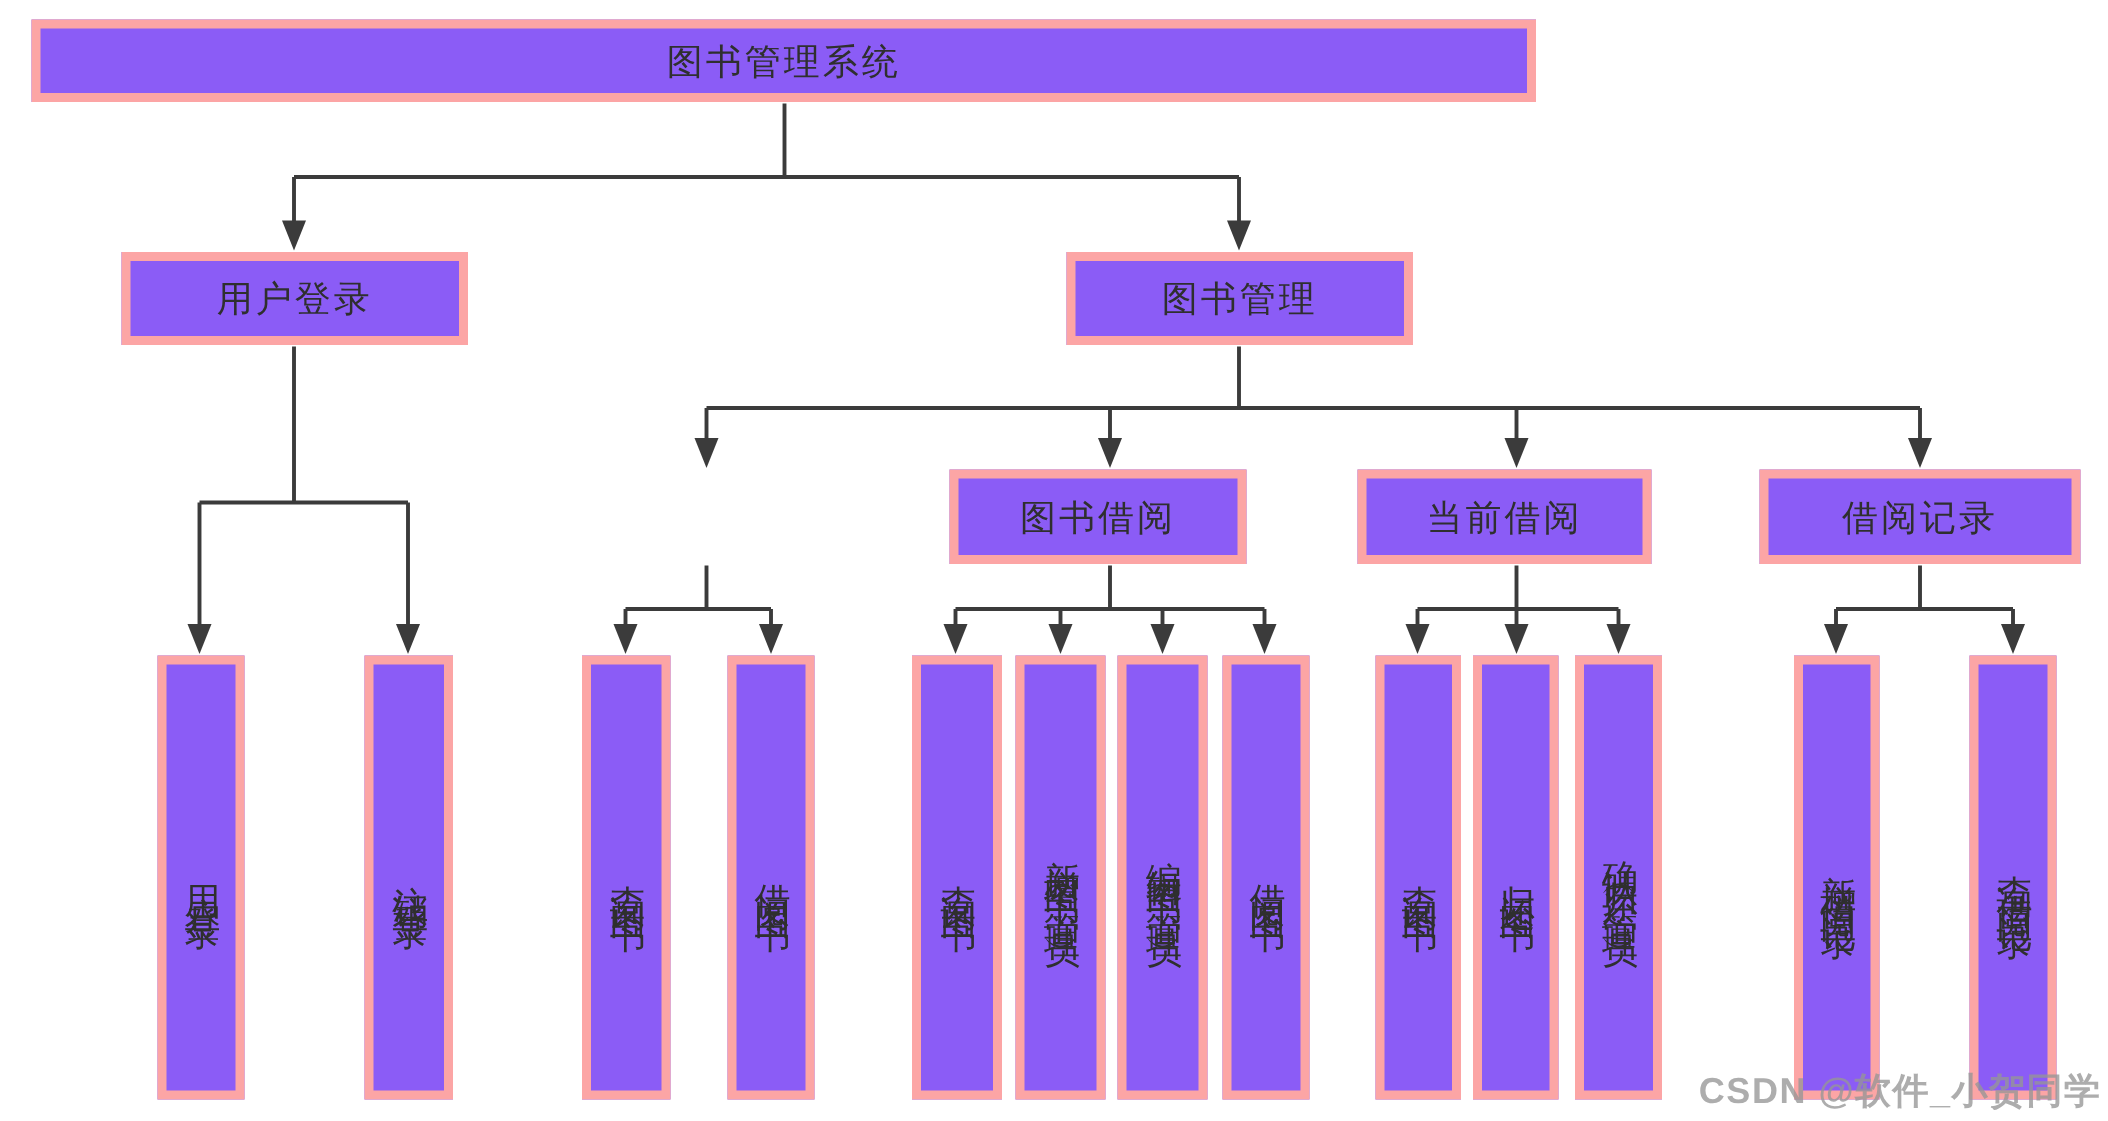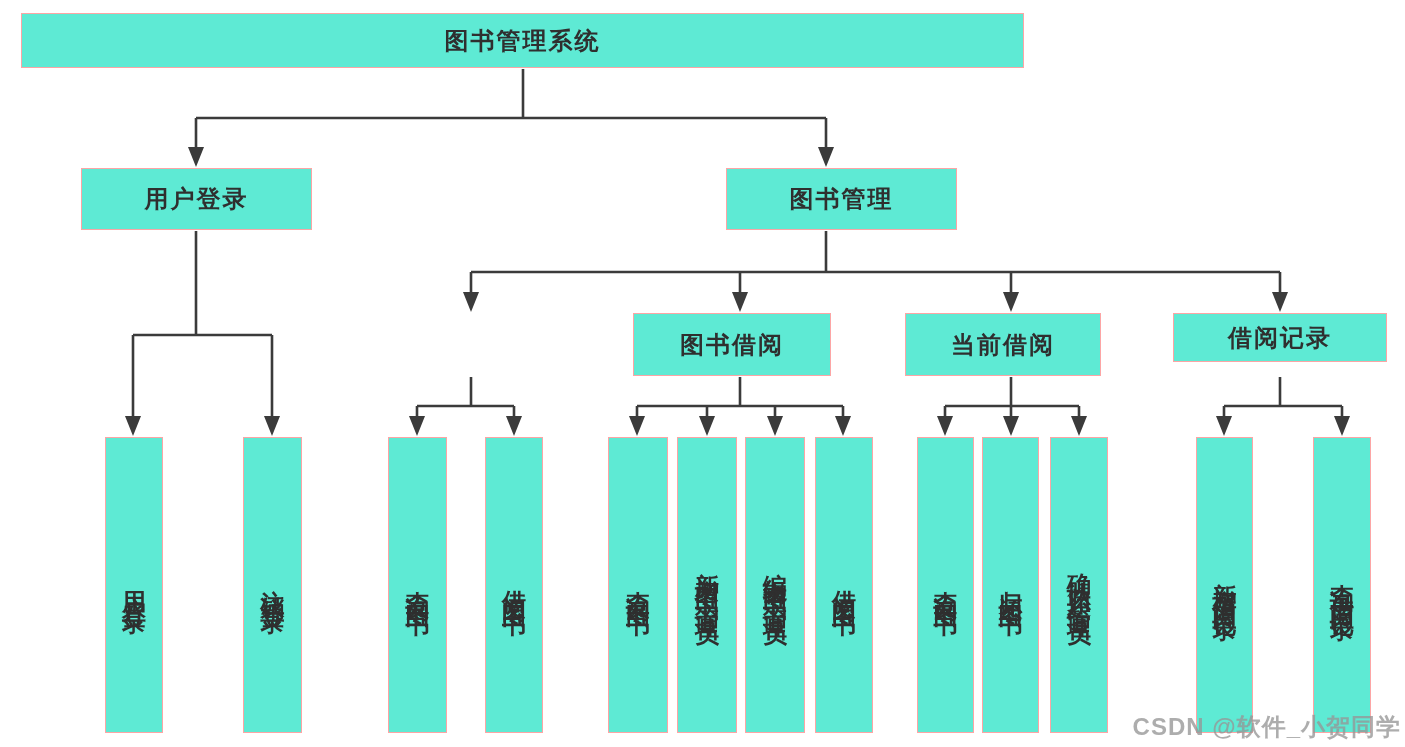--- a/index.html
+++ b/index.html
@@ -2,23 +2,23 @@
 <html><head>
 <meta charset="utf-8">
 <style>
   html,body { margin:0; padding:0; background:#fff; }
   .canvas {
     position:relative; width:1405px; height:747px; background:#ffffff;
     font-family:"Liberation Sans","DejaVu Sans",sans-serif; overflow:hidden;
   }
   .connector-layer { position:absolute; left:0; top:0; z-index:1; }
   .node, .vnode {
-    position:absolute; box-sizing:border-box; background:#5eead4;
-    border:1px solid #fca5a5; color:#2f2f2f; z-index:2;
-    display:flex; align-items:center; justify-content:center;font-weight:bold;
+    position:absolute; box-sizing:border-box; background:#8b5cf6;
+    border:6px solid #fca5a5; color:#2f2f2f; z-index:2;
+    display:flex; align-items:center; justify-content:center;
   }
   .node span { font-size:24px; letter-spacing:2px; white-space:nowrap; }
   .vnode span {
     writing-mode:vertical-rl; text-orientation:mixed;
     font-size:24px; letter-spacing:7px; line-height:1; white-space:nowrap;
   }
   .watermark {
     position:absolute; right:4px; top:711px; z-index:3;
     font-size:24px; color:rgba(150,150,150,0.78); letter-spacing:1px;
     white-space:nowrap;
@@ -85,31 +85,31 @@
       <polygon points="1334,416 1350,416 1342,436" fill="#3b3b3b"></polygon>
     </svg>
 
   <div class="node" style="left:21px;top:13px;width:1003px;height:55px">
     <span>图书管理系统</span>
   </div>
 
   <div class="node" style="left:81px;top:168px;width:231px;height:62px">
     <span>用户登录</span>
   </div>
-  <div class="node" style="left:726px;top:168px;width:231px;height:62px">
+  <div class="node" style="left:711px;top:168px;width:231px;height:62px">
     <span>图书管理</span>
   </div>
 
   <div class="node" style="left:633px;top:313px;width:198px;height:63px">
     <span>图书借阅</span>
   </div>
   <div class="node" style="left:905px;top:313px;width:196px;height:63px">
     <span>当前借阅</span>
   </div>
-  <div class="node" style="left:1173px;top:313px;width:214px;height:49px">
+  <div class="node" style="left:1173px;top:313px;width:214px;height:63px">
     <span>借阅记录</span>
   </div>
 
   <div class="vnode" style="left:105px;top:437px;width:58px;height:296px">
     <span>用户登录</span>
   </div>
   <div class="vnode" style="left:243px;top:437px;width:59px;height:296px">
     <span>注销登录</span>
   </div>
 

